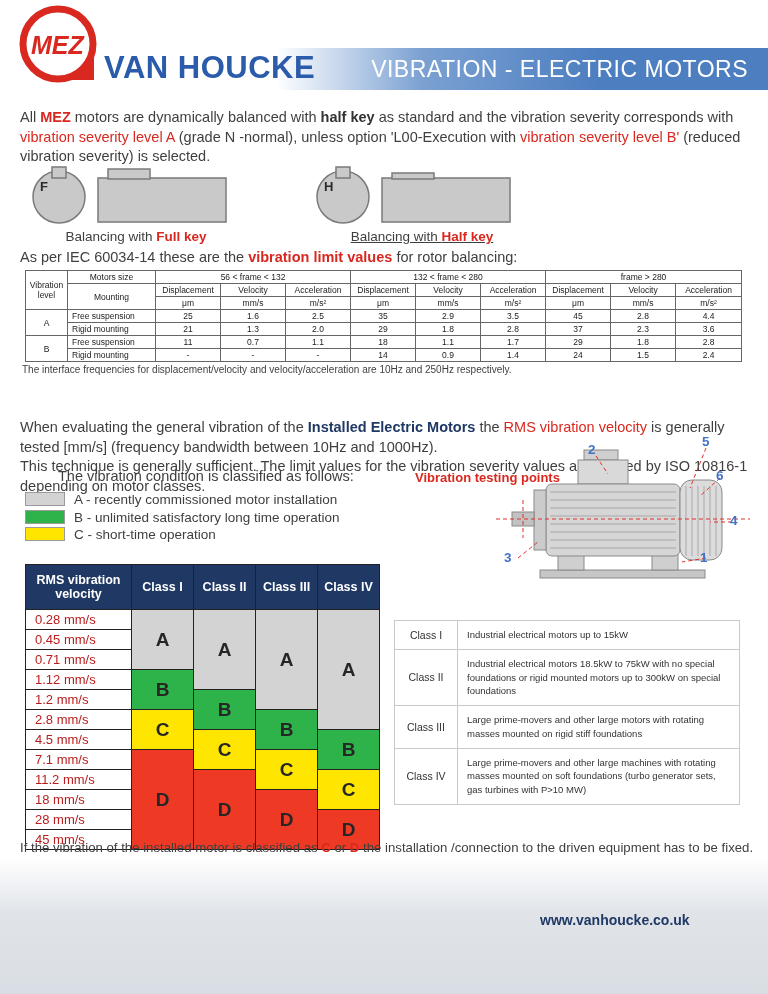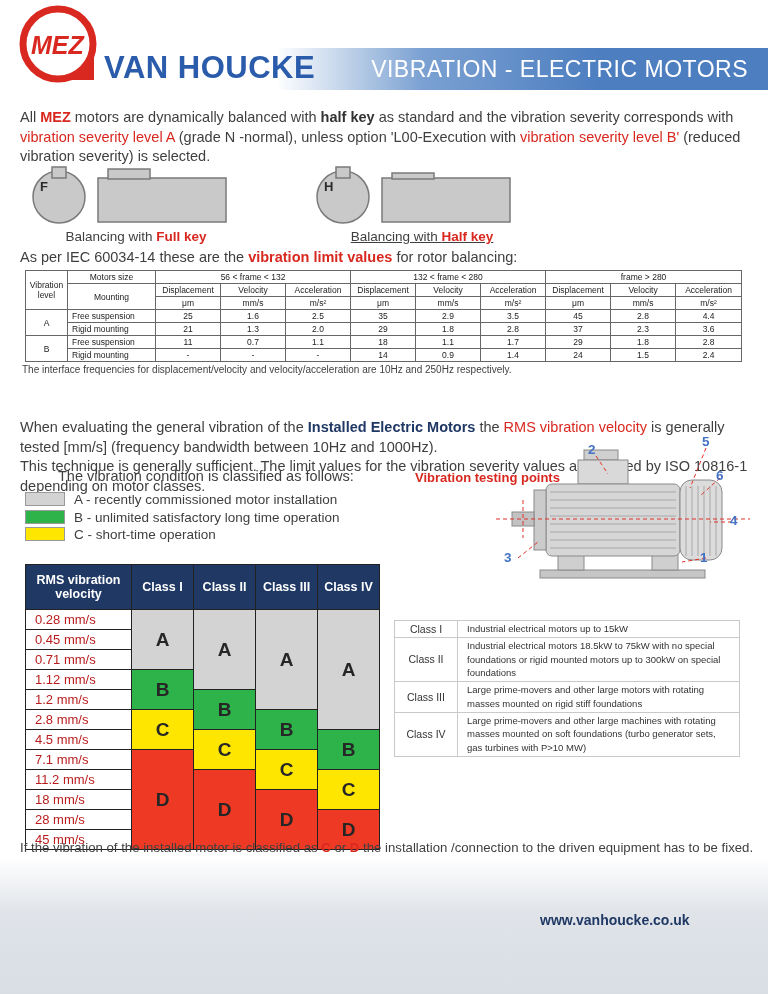--- a/index.html
+++ b/index.html
@@ -53,21 +53,21 @@
 
   .rms-table{position:absolute;left:25px;top:564px;border-collapse:collapse;table-layout:fixed;width:354px;background:#fff;}
   .rms-table td{border:1px solid #222;}
   .rms-head{background:#1f3864;color:#fff;font-weight:bold;font-size:12.5px;text-align:center;height:40px;padding:2px;}
   .rms-label{font-size:13px;color:#b91c1c;padding-left:9px;height:17px;background:#fff;}
   .zone{text-align:center;font-weight:bold;font-size:19px;color:#262626;}
 
   .class-table{position:absolute;left:394px;top:620px;border-collapse:collapse;table-layout:fixed;width:346px;background:#fff;}
   .class-table td{border:1px solid #c9c9c9;color:#333;}
   .cname{width:60px;text-align:center;font-size:10.5px;}
-  .cdesc{font-size:9.5px;line-height:1.45;padding:1px 9px;}
+  .cdesc{font-size:9.5px;line-height:1.45;padding:7px 9px;}
 
   .warning{position:absolute;left:20px;top:840px;width:744px;font-size:13.2px;}
   .footer-band{position:absolute;left:0;top:858px;width:768px;height:136px;
       background:linear-gradient(180deg,#ffffff 0%,#e0e4e9 40%,#d9dee4 100%);}
   .website{position:absolute;left:540px;top:912px;font-size:14px;font-weight:bold;color:#1f3864;}
 </style>
 </head>
 <body>
 
 <div class="page">

